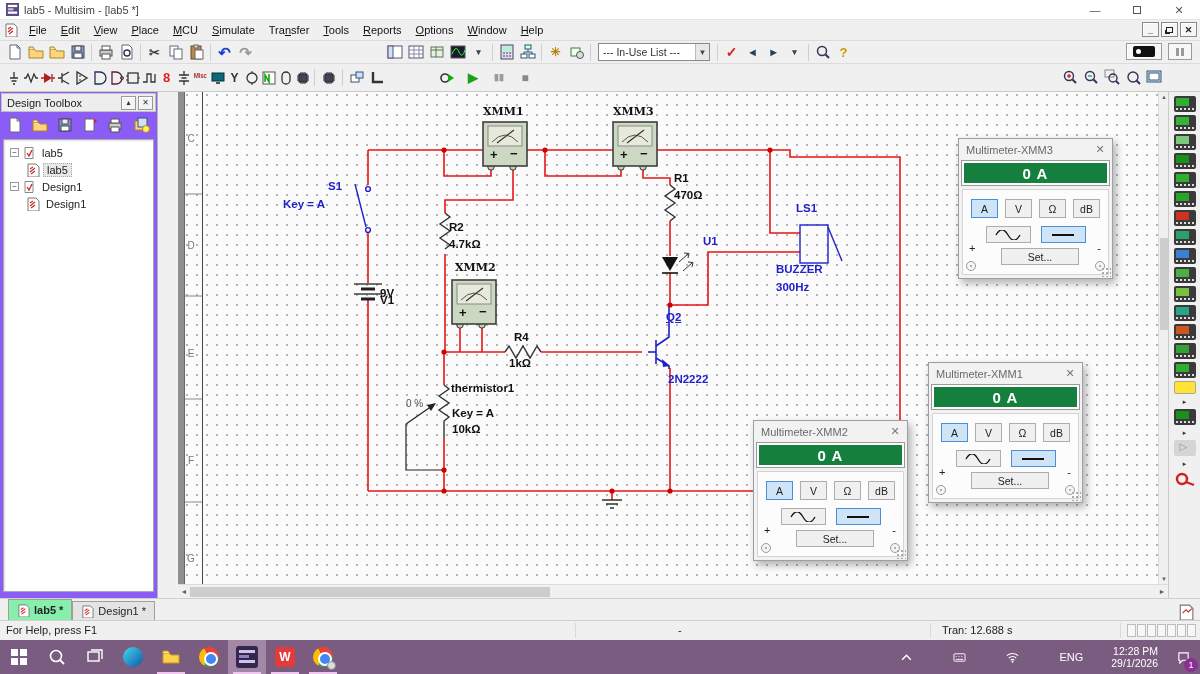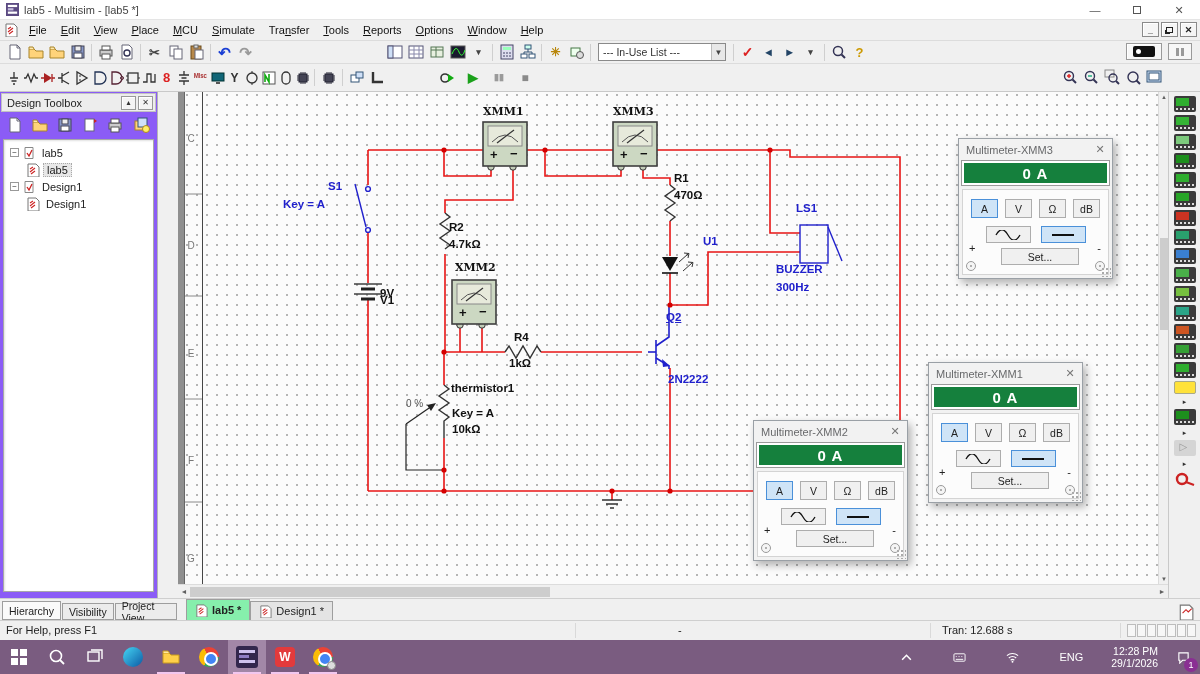--- a/index.html
+++ b/index.html
@@ -18,21 +18,21 @@
 .menuitem{padding:2px 7px;font-size:11px;color:#111}
 .mdictrls{position:absolute;right:3px;top:2px;display:flex;gap:2px}
 .mdib{width:17px;height:15px;border:1px solid #8a8a8a;background:#f5f5f5;display:flex;align-items:center;justify-content:center;font-size:9px;font-weight:bold;color:#222;box-shadow:inset 1px 1px 0 #fff}
 .mdib .rsq{width:7px;height:6px;border:1px solid #222;box-shadow:-2px 2px 0 -1px #222}
 
 #toolbar1{position:absolute;left:0;top:41px;width:1200px;height:23px;background:#f0f0f0;display:flex;align-items:center;border-bottom:1px solid #dcdcdc;padding-left:4px}
 #toolbar2{position:absolute;left:0;top:64px;width:1200px;height:28px;background:#f0f0f0;display:flex;align-items:center;border-bottom:1px solid #c9c9c9;padding-left:5px}
 .tbi{width:21px;height:19px;display:flex;align-items:center;justify-content:center;flex:none}
 .tbi svg{width:16px;height:16px}
 .sep{width:1px;height:17px;background:#cfcfcf;margin:0 3px;flex:none}
-.combo{width:128px;height:18px;background:#fff;border:1px solid #8a8a8a;display:flex;align-items:center;font-size:10.5px;color:#333;margin:0 4px;flex:none}
+.combo{width:112px;height:18px;background:#fff;border:1px solid #8a8a8a;display:flex;align-items:center;font-size:10.5px;color:#333;margin:0 4px;flex:none}
 .combo .cv{flex:1;padding-left:4px;white-space:nowrap;overflow:hidden}
 .combo .ca{width:14px;height:16px;background:#e8e8e8;border-left:1px solid #bbb;display:flex;align-items:center;justify-content:center;font-size:8px;color:#444}
 #tb1right{position:absolute;right:8px;top:2px;display:flex;gap:6px;align-items:center}
 .powbox{width:36px;height:17px;border:1px solid #9a9a9a;background:#f7f7f7;box-shadow:inset 1px 1px 0 #fff;display:flex;align-items:center;justify-content:center}
 .rocker{width:22px;height:11px;background:#111;border-radius:2px;position:relative}
 .rocker:after{content:"";position:absolute;left:3px;top:3px;width:5px;height:5px;border-radius:50%;background:#fff}
 .pausebox{width:24px;height:17px;border:1px solid #9a9a9a;background:#f7f7f7;display:flex;align-items:center;justify-content:center;gap:2px}
 .pausebox i{width:3px;height:8px;background:#9a9a9a;display:block}
 #tb2zoom{position:absolute;right:36px;top:3px;display:flex}
 
@@ -849,25 +849,20 @@
       <div class="inst mini">▸</div>
       <div class="inst clamp">
         <svg width="20" height="16" viewBox="0 0 20 16">
           <circle cx="7" cy="8" r="5" fill="none" stroke="#c22" stroke-width="2.4"></circle>
           <line x1="11" y1="11" x2="19" y2="14" stroke="#c22" stroke-width="2"></line>
         </svg>
       </div>
     </div>
 
   <div id="tabrow">
-    <div id="tbxtabs" style="display:flex;align-items:flex-end;width:178px;padding-left:2px">
-        <div class="tbxtab active">Hierarchy</div>
-        <div class="tbxtab">Visibility</div>
-        <div class="tbxtab">Project View</div>
-      </div>
     <div id="doctabs">
         <div class="doctab active">
           <svg viewBox="0 0 14 14">
             <path d="M2 1h8l3 3v10H2z" fill="#fff" stroke="#777"></path>
             <path d="M4 6l3-2M4 9l5-4M5 11l4-3" stroke="#cc2222" stroke-width="1.1" fill="none"></path>
           </svg>
           <span>lab5 *</span>
         </div>
         <div class="doctab">
           <svg viewBox="0 0 14 14">

